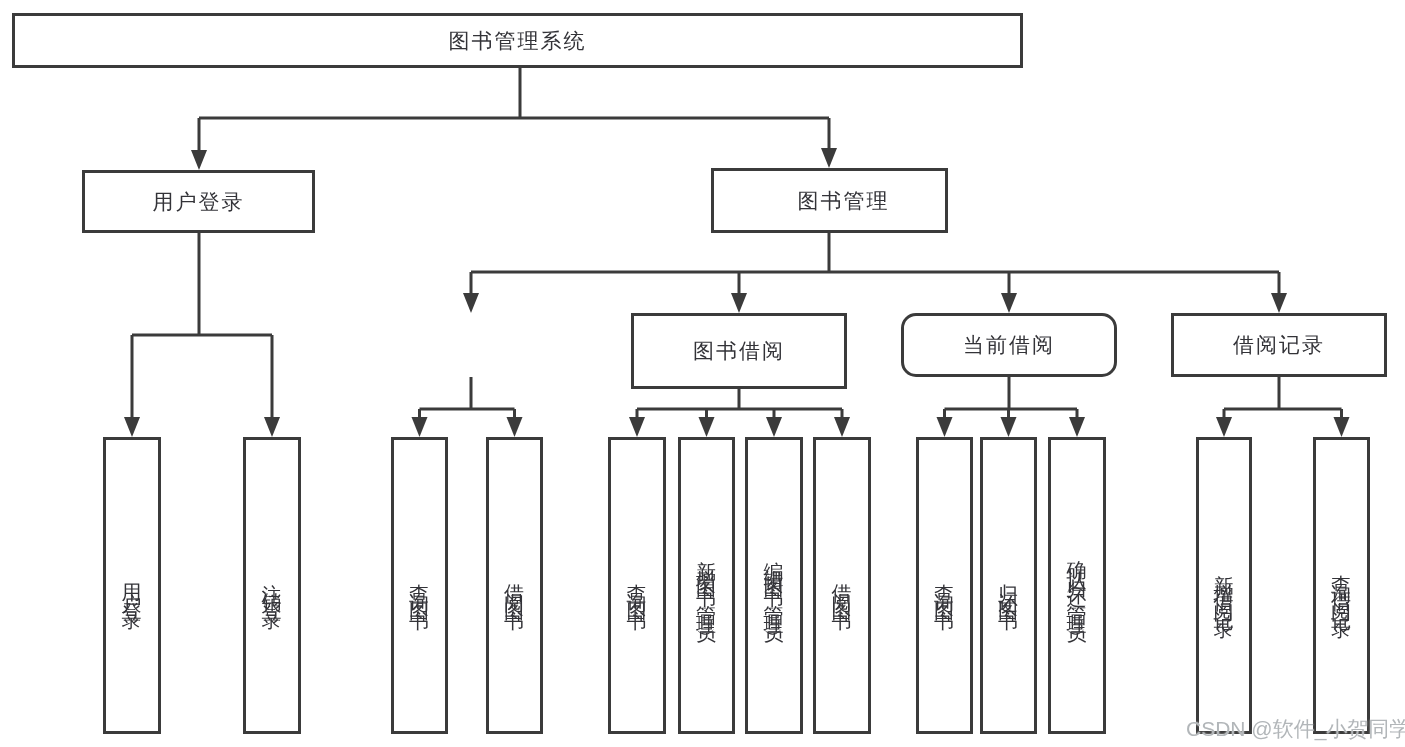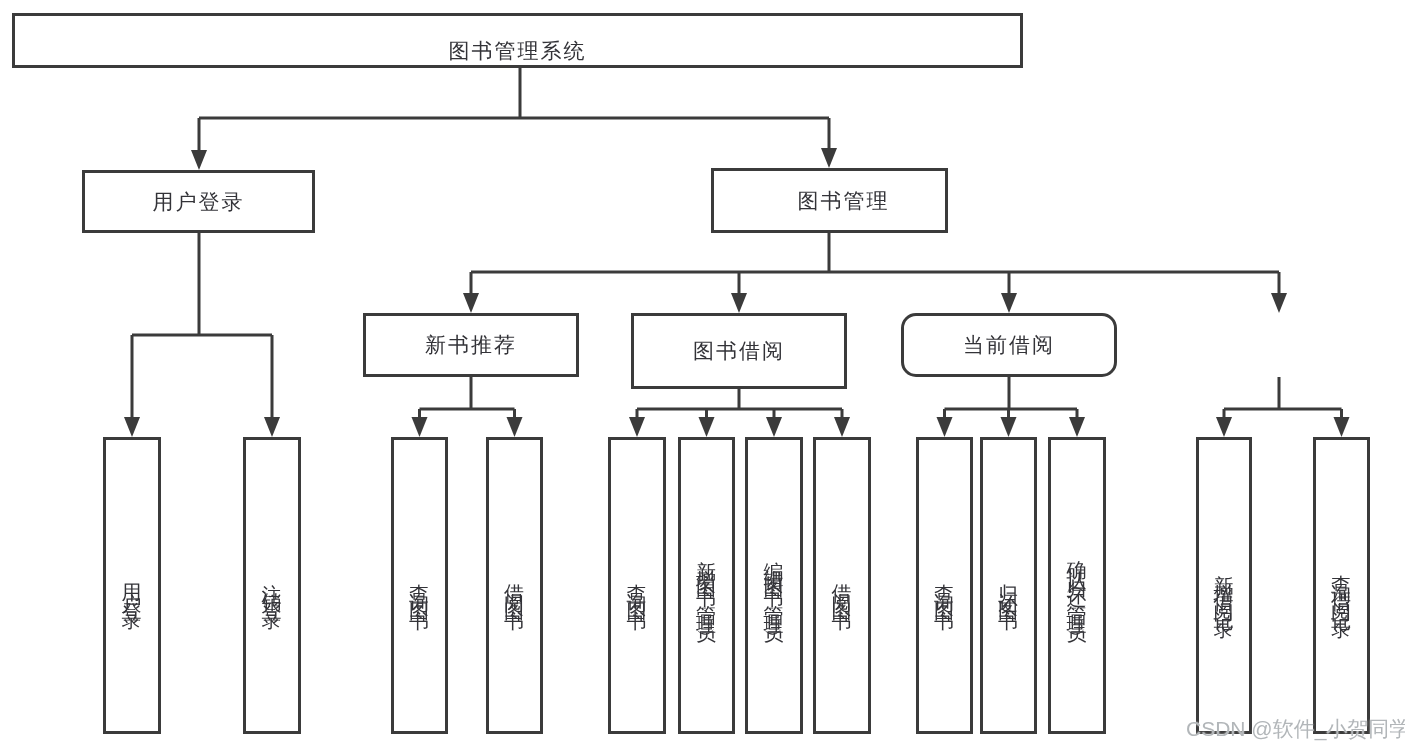--- a/index.html
+++ b/index.html
@@ -91,39 +91,39 @@
       <polygon fill="#3b3b3b" stroke="none" points="1000.5,417 1016.5,417 1008.5,437"></polygon>
       <polygon fill="#3b3b3b" stroke="none" points="1069,417 1085,417 1077,437"></polygon>
     </g>
     <g>
       <path d="M1279 377 V409 M1224 409 H1341.5 M1224 409 V419 M1341.5 409 V419"></path>
       <polygon fill="#3b3b3b" stroke="none" points="1216,417 1232,417 1224,437"></polygon>
       <polygon fill="#3b3b3b" stroke="none" points="1333.5,417 1349.5,417 1341.5,437"></polygon>
     </g>
   </svg>
 
-  <div class="node node-root" style="left:12px; top:13px; width:1011px; height:55px;align-items:flex-end;">
+  <div class="node node-root" style="left:12px; top:13px; width:1011px; height:55px;">
     <span>图书管理系统</span>
   </div>
 
   <div class="node node-h" style="left:82px; top:170px; width:233px; height:63px;">
     <span>用户登录</span>
   </div>
   <div class="node node-h" style="left:711px; top:168px; width:237px; height:65px;padding-left:28px;">
     <span>图书管理</span>
   </div>
 
-  <div class="node node-h" style="left:363px; top:313px; width:216px; height:64px;">
-    <span>新书推荐</span>
-  </div>
   <div class="node node-h" style="left:631px; top:313px; width:216px; height:76px;">
     <span>图书借阅</span>
   </div>
   <div class="node node-h" style="left:901px; top:313px; width:216px; height:64px;border-radius:15px;">
     <span>当前借阅</span>
+  </div>
+  <div class="node node-h" style="left:1171px; top:313px; width:216px; height:64px;">
+    <span>借阅记录</span>
   </div>
 
   <div class="node leaf" style="left:103px; top:437px; width:58px; height:297px;">
     <span>用户登录</span>
   </div>
   <div class="node leaf" style="left:243px; top:437px; width:58px; height:297px;">
     <span>注销登录</span>
   </div>
 
   <div class="node leaf" style="left:391px; top:437px; width:57px; height:297px;">

